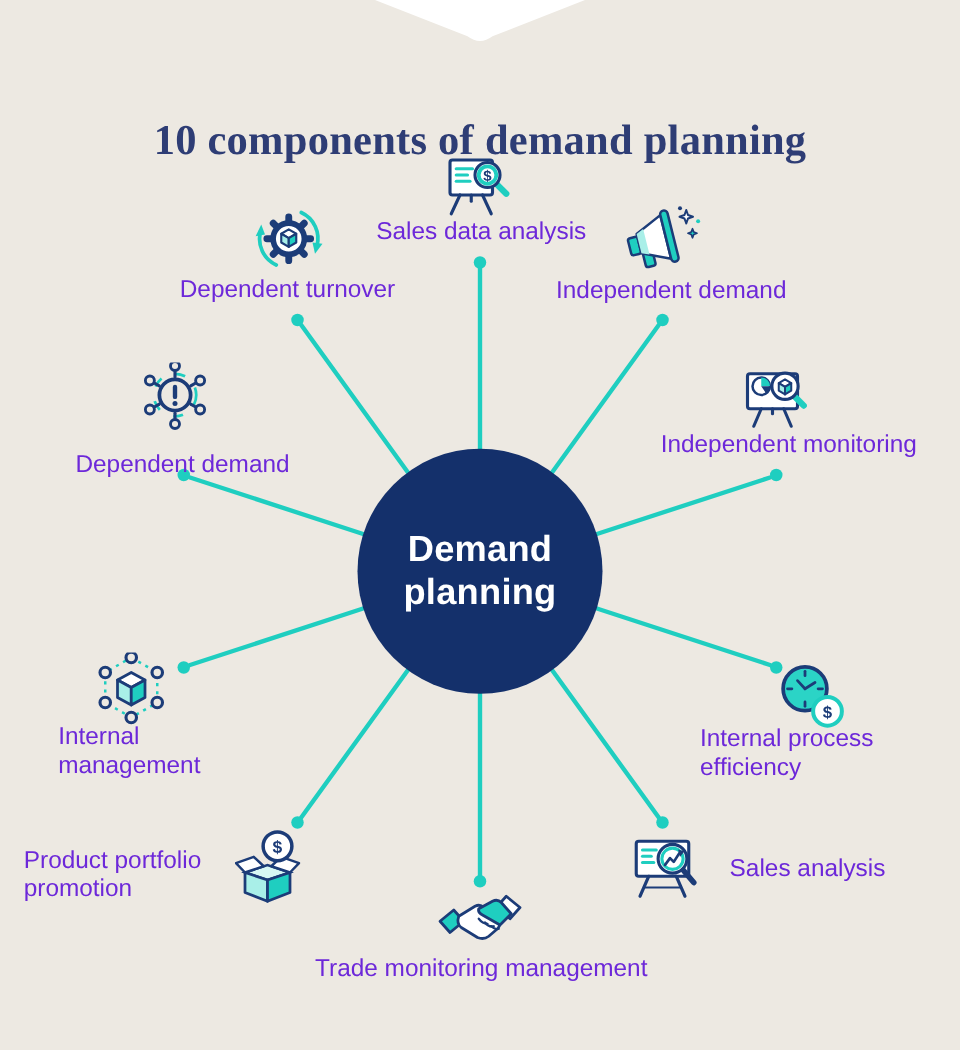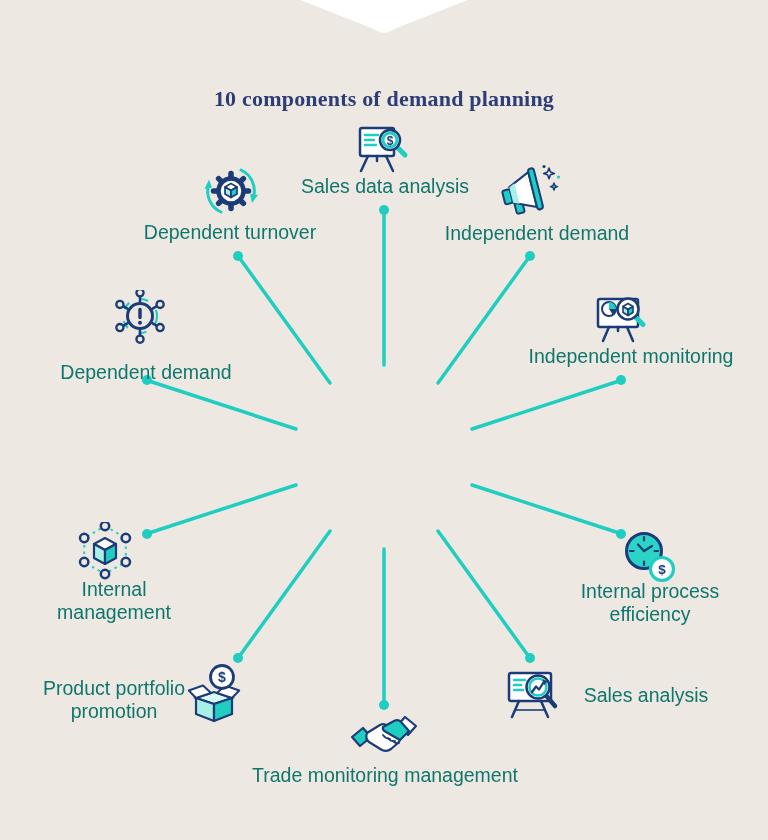--- a/index.html
+++ b/index.html
@@ -5,33 +5,33 @@
   html,body{margin:0;padding:0}
   body{
     width:768px;height:840px;position:relative;overflow:hidden;
     background:#EDE9E2;
     font-family:"Liberation Sans",sans-serif;
   }
   .layer{position:absolute;inset:0;width:768px;height:840px}
   .abs{position:absolute;transform:translate(-50%,-50%)}
   .title{
     position:absolute;top:71px;left:0;width:768px;text-align:center;
-    font-family:"Liberation Serif",serif;font-size:22px;color:#2E3D75;
+    font-family:"Liberation Serif",serif;font-size:34px;color:#2E3D75;
     letter-spacing:.2px;
   }
   .center-circle{
     width:196px;height:196px;border-radius:50%;background:#14306B;
     display:flex;align-items:center;justify-content:center;
   }
   .center-circle span{
     display:block;width:160px;text-align:center;color:#FFFFFF;
     font-weight:bold;font-size:29px;line-height:34px;letter-spacing:.2px;
   }
   .label{
-    color:#0f766e;font-size:19.5px;line-height:23px;text-align:center;
+    color:#6d28d9;font-size:19.5px;line-height:23px;text-align:left;
     white-space:nowrap;
   }
   .label.wrap{white-space:normal}
   .icon{display:block}
 </style>
 </head>
 <body>
 
 <div class="layer">
 
@@ -61,20 +61,23 @@
       <circle cx="621" cy="534" r="5"></circle>
       <circle cx="530" cy="658" r="5"></circle>
       <circle cx="384" cy="705" r="5"></circle>
       <circle cx="238" cy="658" r="5"></circle>
       <circle cx="147" cy="534" r="5"></circle>
       <circle cx="147" cy="380" r="5"></circle>
       <circle cx="238" cy="256" r="5"></circle>
     </g>
   </svg>
 
+  <div class="abs center-circle" style="left:384px;top:457px">
+    <span>Demand planning</span>
+  </div>
 
   <div>
     <svg class="abs icon" style="left:383px;top:149px" width="60" height="56" viewBox="0 0 60 56">
       <rect x="7" y="7" width="34" height="28" rx="2" fill="#FFFFFF" stroke="#1C3C78" stroke-width="2.5"></rect>
       <g stroke="#1FCEC0" stroke-width="2.5" stroke-linecap="round">
         <line x1="12" y1="14" x2="25" y2="14"></line>
           <line x1="12" y1="19" x2="21" y2="19"></line>
           <line x1="12" y1="24" x2="23" y2="24"></line>
       </g>
       <g stroke="#1C3C78" stroke-width="2.5" stroke-linecap="round">

